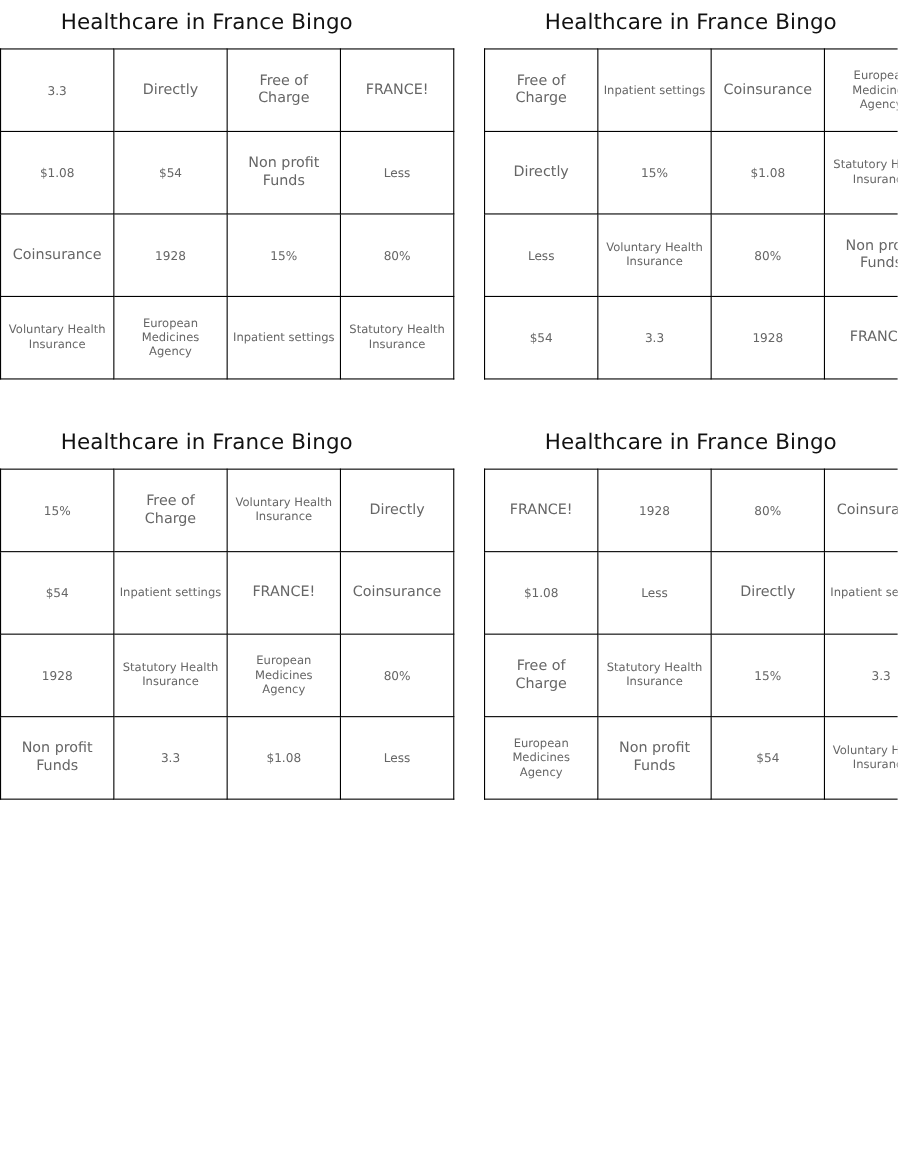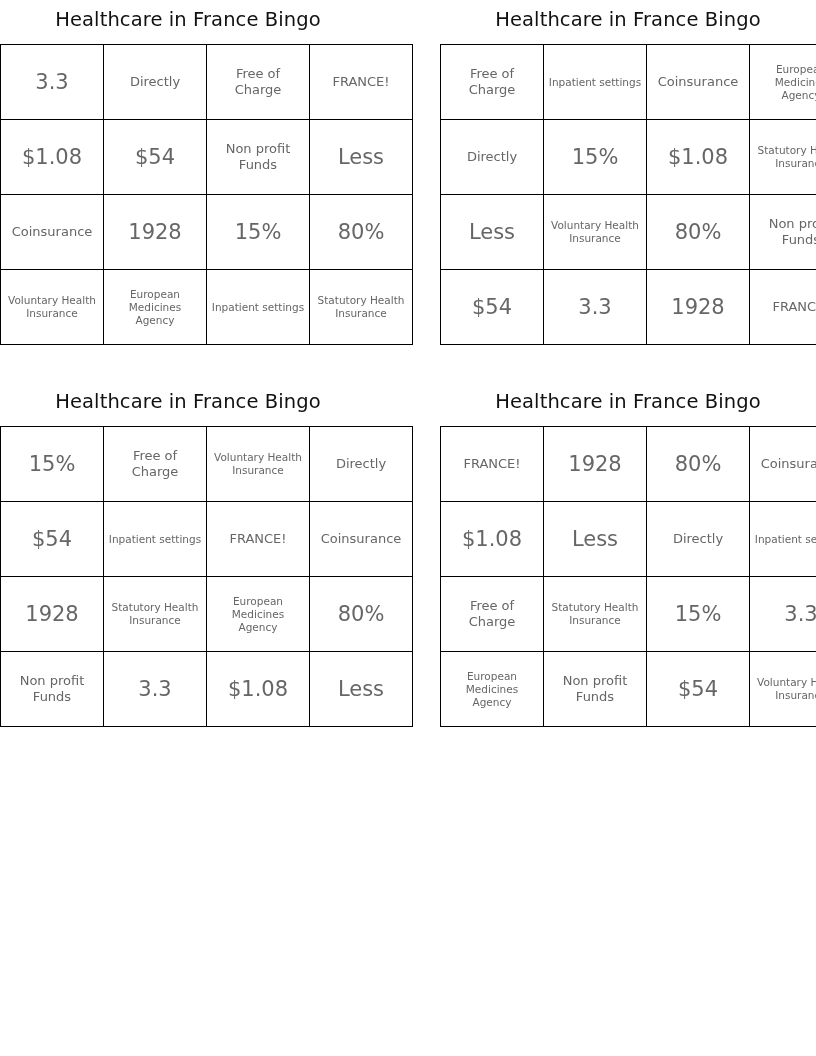--- a/index.html
+++ b/index.html
@@ -56,21 +56,21 @@
     padding: 2px 4px;
     text-align: center;
     vertical-align: middle;
     color: #666666;
     line-height: 1.25;
     word-wrap: break-word;
     overflow-wrap: break-word;
   }
 
   
-  .sz-lg { font-size: 21px; }
+  .sz-lg { font-size: 11px; }
   .sz-md { font-size: 13px; }
   .sz-sm { font-size: 10.5px; }
 </style>
 </head>
 <body>
 
 <div class="sheet">
 
   <div class="card card-tl">
     <div class="card-title">Healthcare in France Bingo</div>

